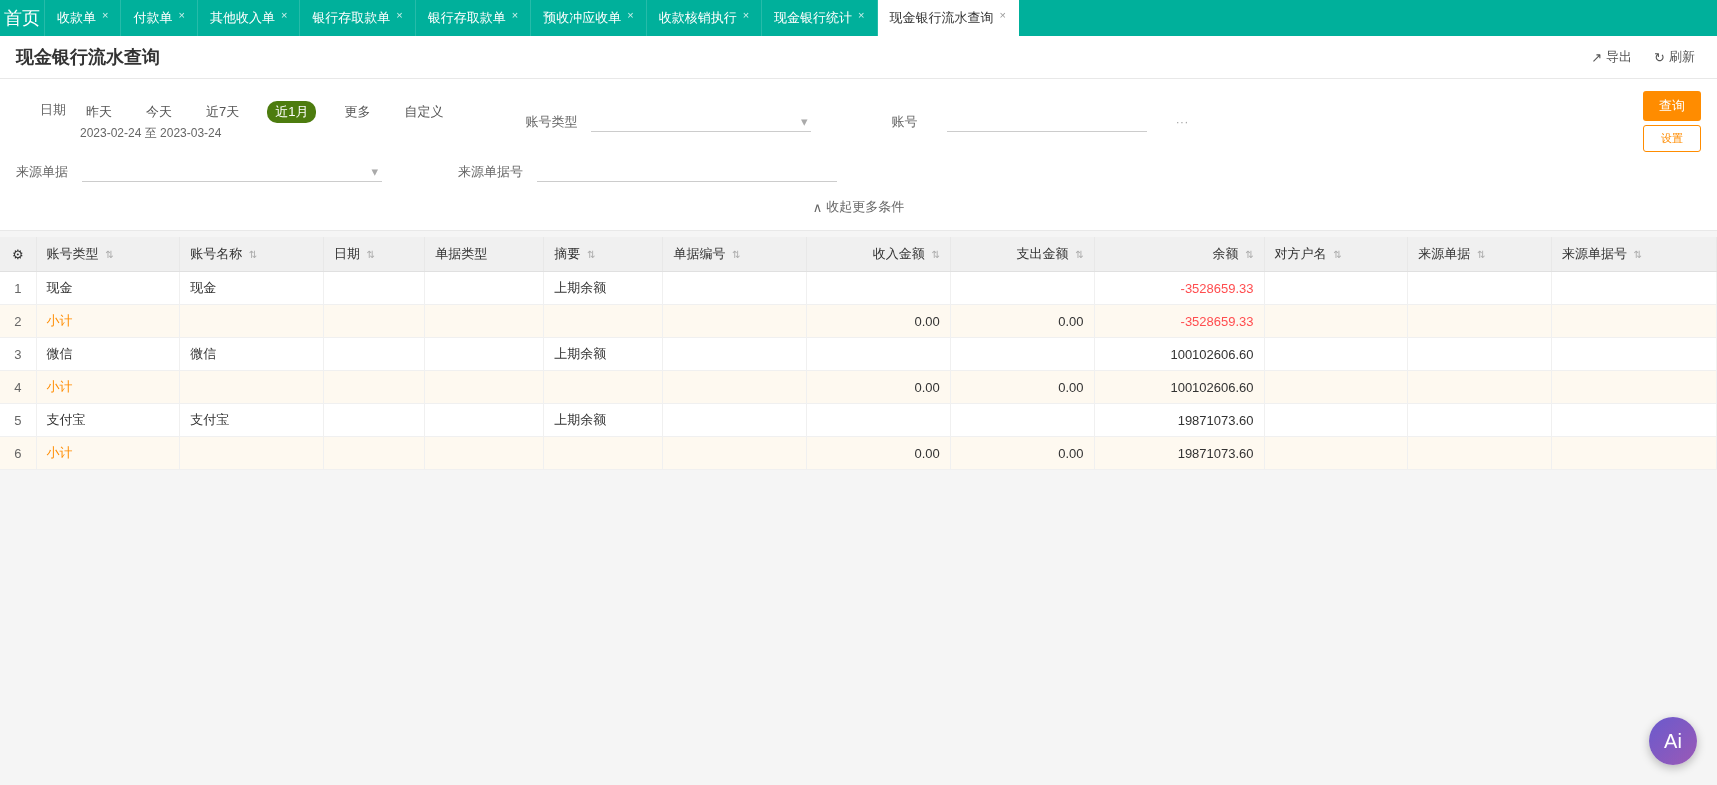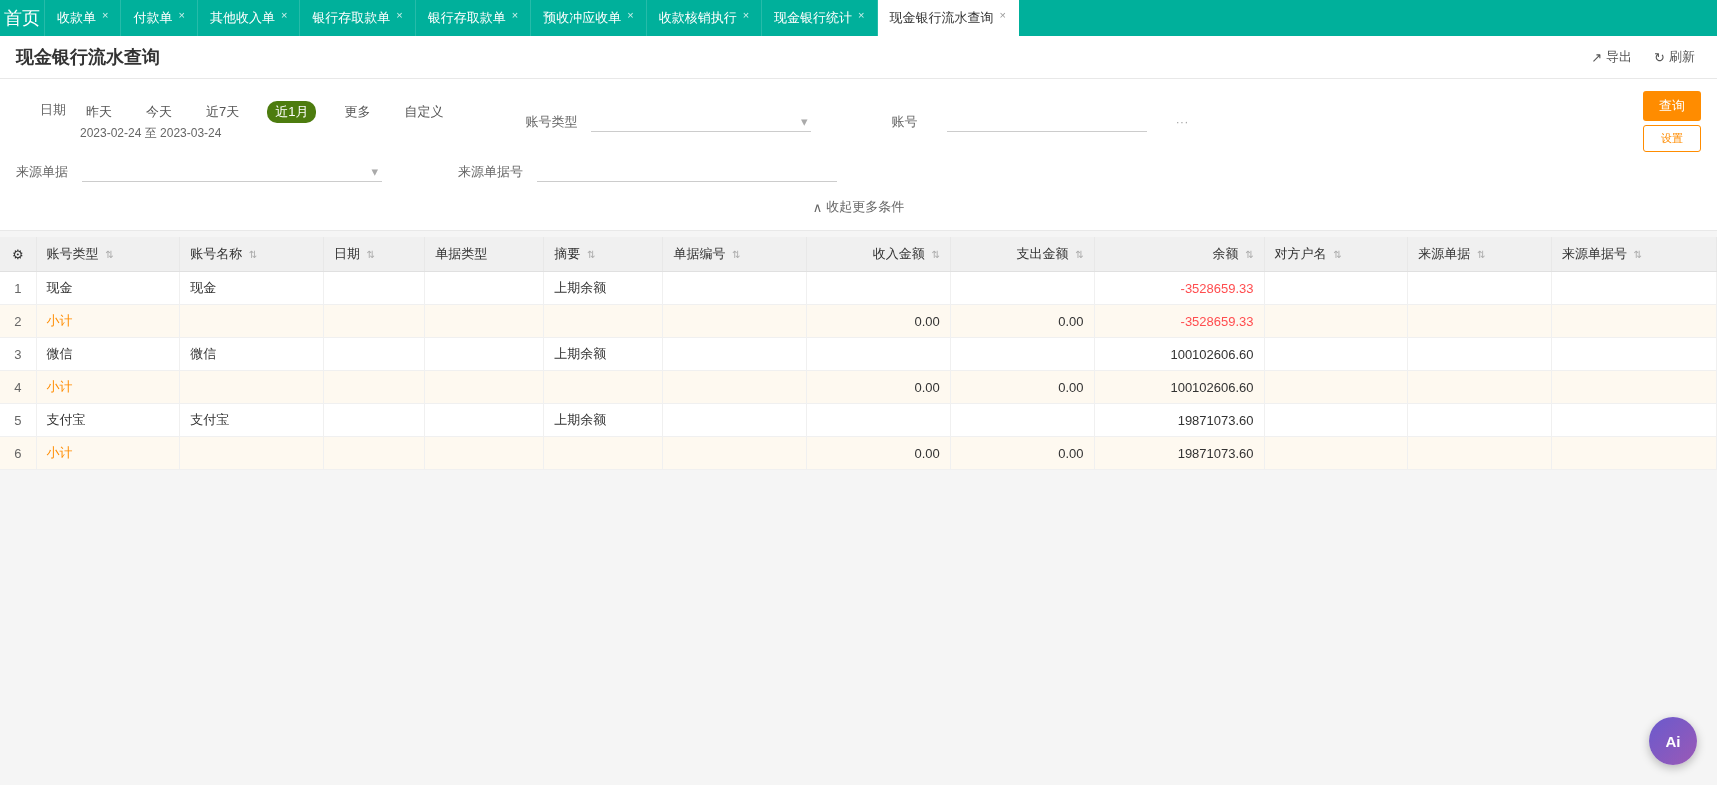--- a/index.html
+++ b/index.html
@@ -227,22 +227,22 @@
       bottom: 20px;
       right: 20px;
       background: linear-gradient(135deg, #6a5acd, #9b59b6);
       color: #fff;
       border-radius: 50%;
       width: 48px;
       height: 48px;
       display: flex;
       align-items: center;
       justify-content: center;
-      font-size: 15px;
-      font-weight: bold;
+      font-size: 20px;
+      font-weight: normal;
       cursor: pointer;
       box-shadow: 0 3px 10px rgba(0,0,0,0.25);
     }
   </style>
 </head>
 <body>
 
 <div class="top-nav">
   <div class="nav-home">首页</div>
   <div class="nav-item">

